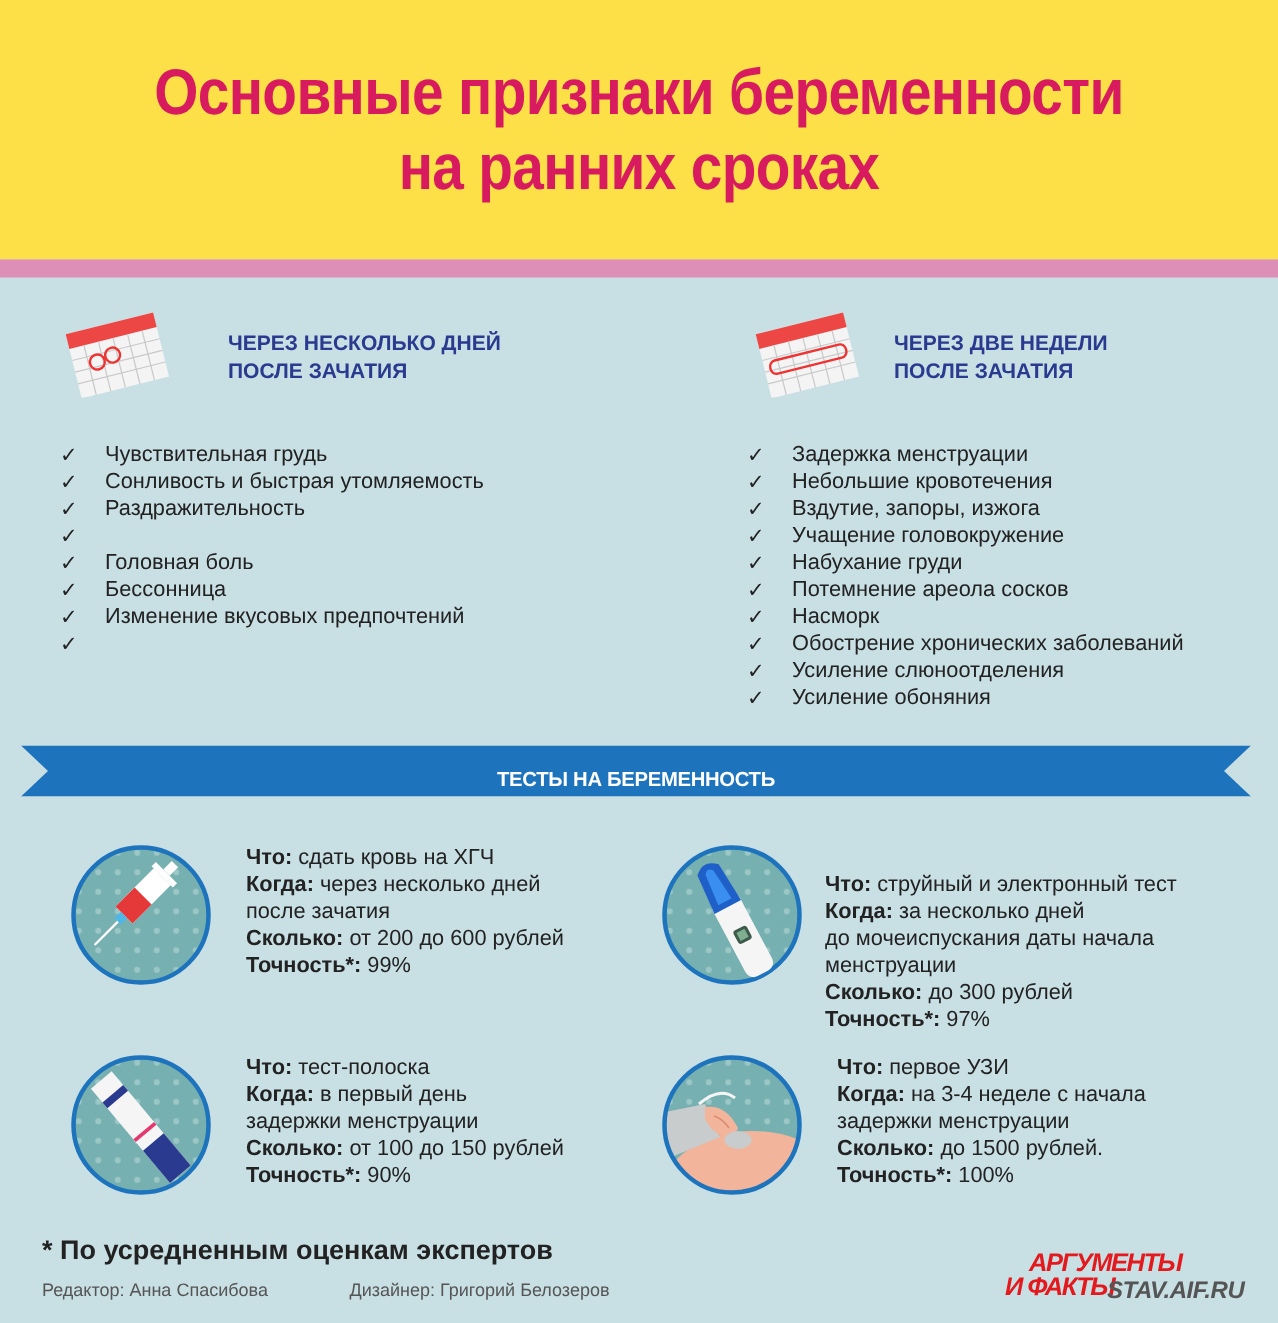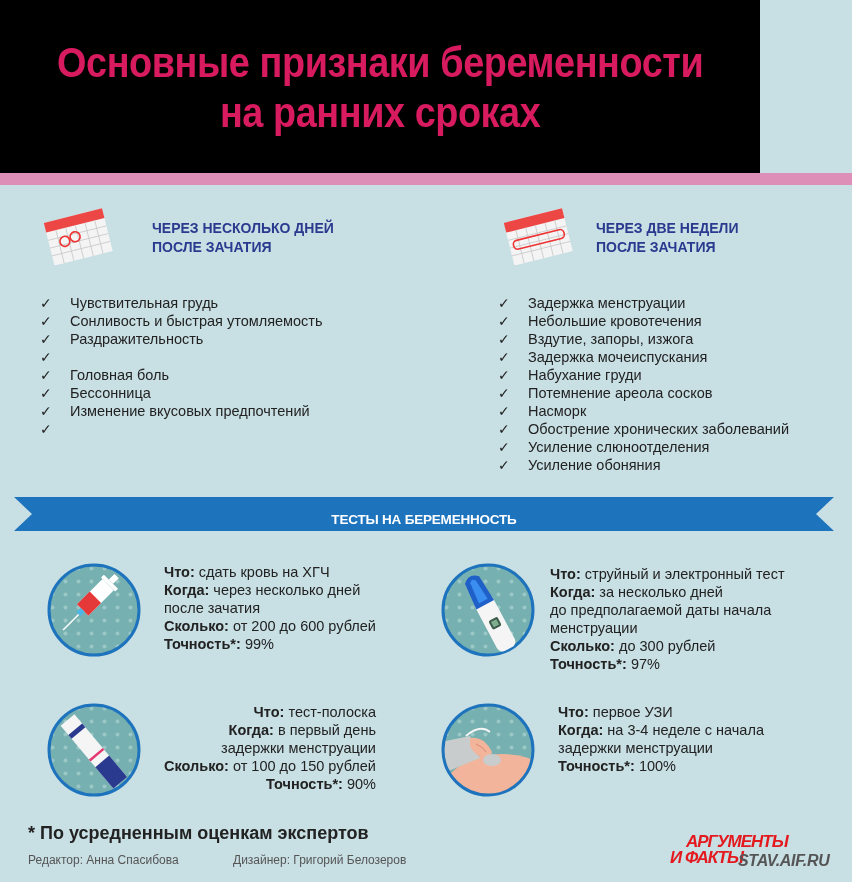--- a/index.html
+++ b/index.html
@@ -3,23 +3,23 @@
 <meta charset="utf-8">
 <style>
   * { box-sizing: border-box; margin: 0; padding: 0; }
   body {
     width: 852px; height: 882px; overflow: hidden;
     font-family: "Liberation Sans", "DejaVu Sans", sans-serif;
     background: #c8dfe4;
     position: relative;
   }
   .header {
-    position: absolute; left: 0; top: 0; width: 760px; height: 173px;
-    background: #000000;
-    display: flex; flex-direction: column; align-items: center; justify-content: center;
+    position: absolute; left: 0; top: 0; width: 852px; height: 173px;
+    background: #fde047;
+    display: flex; flex-direction: column; justify-content: center;
   }
   .title {
     color: #d81b5f; font-weight: bold; font-size: 43px; line-height: 50px;
     text-align: center; letter-spacing: -0.5px;
     font-family: "Liberation Sans", sans-serif;
     transform: scaleX(0.88);
   }
   .pink-bar {
     position: absolute; left: 0; top: 173px; width: 852px; height: 12px;
     background: #de8fb7;
@@ -58,22 +58,22 @@
     color: #fff; font-weight: bold; font-size: 13.5px; letter-spacing: -0.2px;
   }
 
   .test { position: absolute; display: flex; }
   .test-icon { width: 96px; height: 96px; flex: none; }
   .test-text { font-size: 14.5px; line-height: 18px; color: #222; margin-left: 22px; }
   .test-text b { font-weight: bold; }
   .t1 { left: 46px; top: 377px; }
   .t1 .test-text { margin-top: 1px; }
   .t2 { left: 440px; top: 377px; }
-  .t2 .test-text { margin-left: 14px; margin-top: 3px; }
-  .t3 { left: 46px; top: 517px; text-align: right; }
+  .t2 .test-text { margin-left: 14px; margin-top: 19px; }
+  .t3 { left: 46px; top: 517px; }
   .t3 .test-text { margin-top: 1px; }
   .t4 { left: 440px; top: 517px; }
   .t4 .test-text { margin-top: 1px; }
 
   .footnote {
     position: absolute; left: 28px; top: 638px;
     font-size: 18px; font-weight: bold; color: #222;
   }
   .credits {
     position: absolute; top: 668px; font-size: 12px; color: #555;
@@ -200,21 +200,21 @@
       <li>
           <span class="check">✓</span>
           <span>Небольшие кровотечения</span>
         </li>
       <li>
           <span class="check">✓</span>
           <span>Вздутие, запоры, изжога</span>
         </li>
       <li>
           <span class="check">✓</span>
-          <span>Задержка мочеиспускания</span>
+          <span>Учащение головокружение</span>
         </li>
       <li>
           <span class="check">✓</span>
           <span>Набухание груди</span>
         </li>
       <li>
           <span class="check">✓</span>
           <span>Потемнение ареола сосков</span>
         </li>
       <li>
@@ -285,21 +285,21 @@
         <rect x="38" y="34" width="20" height="58" rx="6" fill="#f5f5f5"></rect>
         <path d="M38 42 L40 14 Q48 6 56 14 L58 42 Z" fill="#1e5fc8"></path>
         <path d="M43 38 L45 16 Q48 12 51 16 L53 38 Z" fill="#3a8ef0"></path>
         <rect x="43" y="58" width="10" height="10" rx="2" fill="#3d5a4a"></rect>
         <rect x="45" y="60" width="6" height="6" fill="#7faf8f"></rect>
       </g>
     </svg>
     <div class="test-text">
       <div><b>Что:</b> <span>струйный и электронный тест</span></div>
       <div><b>Когда:</b> <span>за несколько дней</span></div>
-      <div>до предполагаемой даты начала</div>
+      <div>до мочеиспускания даты начала</div>
       <div>менструации</div>
       <div><b>Сколько:</b> <span>до 300 рублей</span></div>
       <div><b>Точность*:</b> <span>97%</span></div>
     </div>
   </div>
 
   <div class="test t3">
     <svg class="test-icon" viewBox="0 0 96 96">
       <defs>
           <pattern id="dots3" width="13" height="13" patternUnits="userSpaceOnUse">
@@ -344,20 +344,21 @@
         <path d="M30 36 Q44 34 52 50 Q50 58 42 56 Q34 52 30 44 Z" fill="#f2b49a"></path>
         <ellipse cx="52" cy="58" rx="9" ry="6" fill="#c8cccc"></ellipse>
         <path d="M36 42 Q42 44 46 50" fill="none" stroke="#d98a70" stroke-width="1"></path>
       </g>
       <circle cx="48" cy="48" r="45" fill="none" stroke="#1e73bd" stroke-width="3"></circle>
     </svg>
     <div class="test-text">
       <div><b>Что:</b> <span>первое УЗИ</span></div>
       <div><b>Когда:</b> <span>на 3-4 неделе с начала</span></div>
       <div>задержки менструации</div>
+      <div><b>Сколько:</b> <span>до 1500 рублей.</span></div>
       <div><b>Точность*:</b> <span>100%</span></div>
     </div>
   </div>
 
   <div class="footnote">* По усредненным оценкам экспертов</div>
   <div class="credits editor">Редактор: Анна Спасибова</div>
   <div class="credits designer">Дизайнер: Григорий Белозеров</div>
   <div class="logo">
     <div class="logo-line1">АРГУМЕНТЫ</div>
     <div class="logo-line2">И ФАКТЫ</div>

